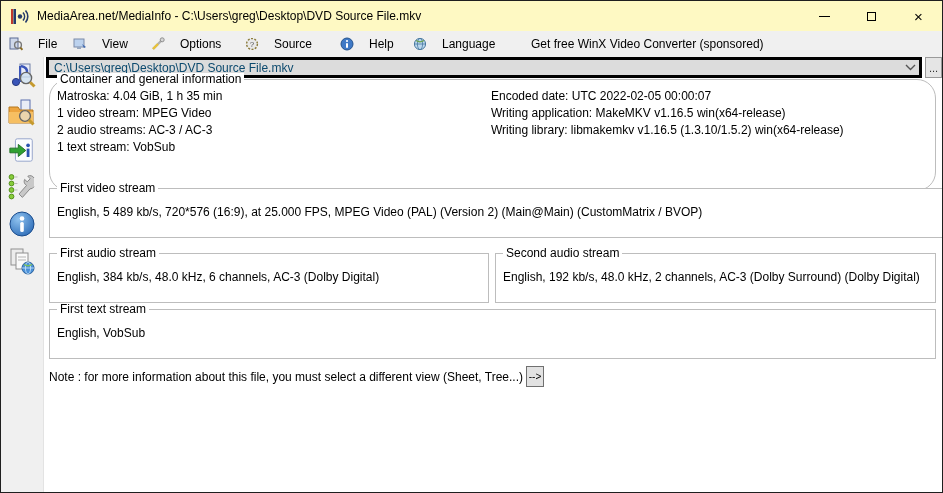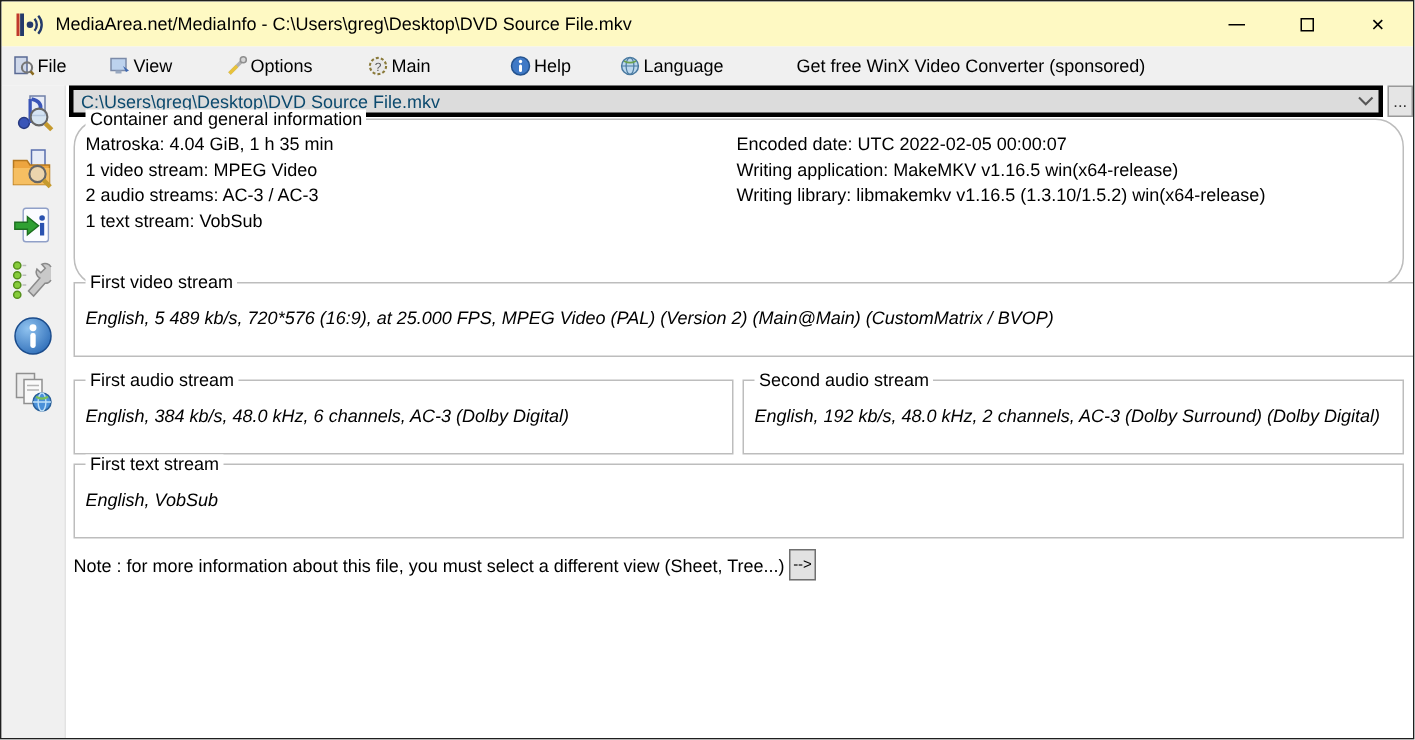--- a/index.html
+++ b/index.html
@@ -19,21 +19,21 @@
   .win-controls { position:absolute; right:0; top:0; height:30px; display:flex; }
   .win-btn { width:47px; height:30px; display:flex; align-items:center; justify-content:center; background:transparent; border:none; cursor:default; }
   .min-glyph { width:11px; height:0; border-top:1px solid #000; display:block; }
   .max-glyph { width:9px; height:9px; border:1px solid #000; display:block; }
   .close-glyph { font-size:15px; color:#000; line-height:1; }
   
   .menubar {
     position:absolute; top:30px; left:0; right:0; height:26px;
     background:#f0f0f0; font-size:12px; color:#000;
   }
-  .menu-item { position:absolute; top:0; height:26px; display:flex; align-items:center; gap:2px; padding:0 4px; cursor:default; }
+  .menu-item { position:absolute; top:0; height:26px; display:flex; align-items:center; gap:15px; padding:0 4px; cursor:default; }
   .menu-item svg { display:block; }
   .sponsored { position:absolute; top:0; left:530px; height:26px; display:flex; align-items:center; font-size:12px; }
   
   .combo {
     position:absolute; top:56px; left:45px; width:876px; height:21px;
     background:#dcdcdc; border:3px solid #000000;
     font-size:12px; color:#0c4a6e; display:flex; align-items:center;
     padding:0 20px 0 5px; white-space:nowrap; overflow:hidden;
   }
   .combo-chevron { position:absolute; top:56px; left:898px; width:22px; height:21px; display:flex; align-items:center; justify-content:center; }
@@ -48,21 +48,21 @@
     background:#f0f0f0; border-right:1px solid #e3e3e3;
     display:flex; flex-direction:column; align-items:center; padding-top:3px; gap:6px;
   }
   .side-btn { width:34px; height:31px; background:transparent; border:none; display:flex; align-items:center; justify-content:center; cursor:default; }
   
   .gbox { position:absolute; border:1px solid #bdbdbd; background:#fff; }
   .glabel { position:absolute; top:-7px; left:7px; background:#fff; padding:0 3px; font-size:12px; color:#000; line-height:13px; white-space:nowrap; }
   .gline { position:absolute; font-size:12px; color:#000; line-height:17px; white-space:nowrap; }
   .gen-left  { left:7px;   top:8px; }
   .gen-right { left:441px; top:8px; }
-  .single-line { left:7px; top:15px;font-style:italic; }
+  .single-line { left:7px; top:15px; }
   
   .note-row { position:absolute; top:365px; left:48px; width:893px; height:21px;
               display:flex; align-items:center; justify-content:flex-start; gap:3px; }
   .note-text { font-size:12px; color:#000; white-space:nowrap; }
   .next-view-btn { width:18px; height:21px; background:#e2e2e2; border:1px solid #707070;
                    font-size:10px; color:#000; display:flex; align-items:center; justify-content:center; padding:0; }
 </style>
 </head>
 <body>
 
@@ -113,21 +113,21 @@
         <line x1="2" y1="12" x2="7" y2="7" stroke="#e8c23a" stroke-width="2.4"></line>
         <circle cx="11.2" cy="2.8" r="2" fill="#d6d6d6" stroke="#8f8f8f"></circle>
       </svg>
       <span>Options</span>
     </div>
     <div class="menu-item" style="left:240px;">
       <svg width="14" height="14" viewBox="0 0 14 14">
         <circle cx="7" cy="7" r="5.4" fill="#e9e9e9" stroke="#8a7a3a" stroke-width="1.4" stroke-dasharray="2 1.4"></circle>
         <text x="7" y="10" font-size="8" text-anchor="middle" fill="#555" font-family="Liberation Sans, sans-serif">?</text>
       </svg>
-      <span>Main</span>
+      <span>Source</span>
     </div>
     <div class="menu-item" style="left:335px;">
       <svg width="14" height="14" viewBox="0 0 14 14">
         <circle cx="7" cy="7" r="6" fill="#3f79c6" stroke="#24538f"></circle>
         <circle cx="7" cy="4" r="1.1" fill="#fff"></circle>
         <rect x="6" y="6" width="2" height="5" rx="1" fill="#fff"></rect>
       </svg>
       <span>Help</span>
     </div>
     <div class="menu-item" style="left:408px;">

